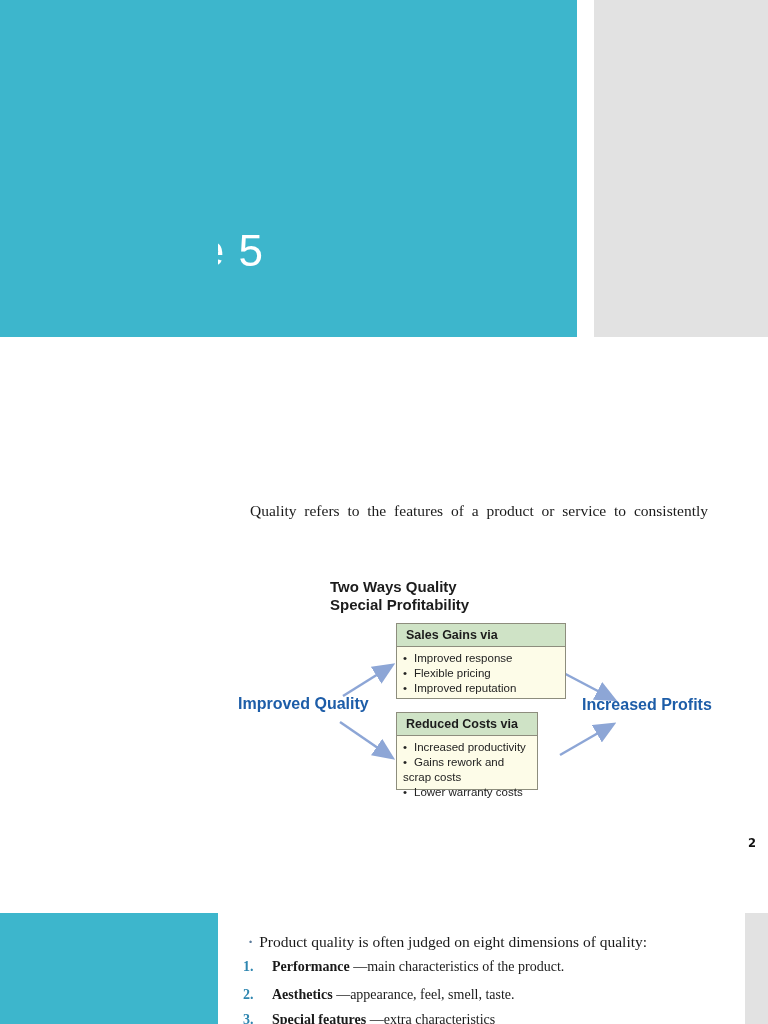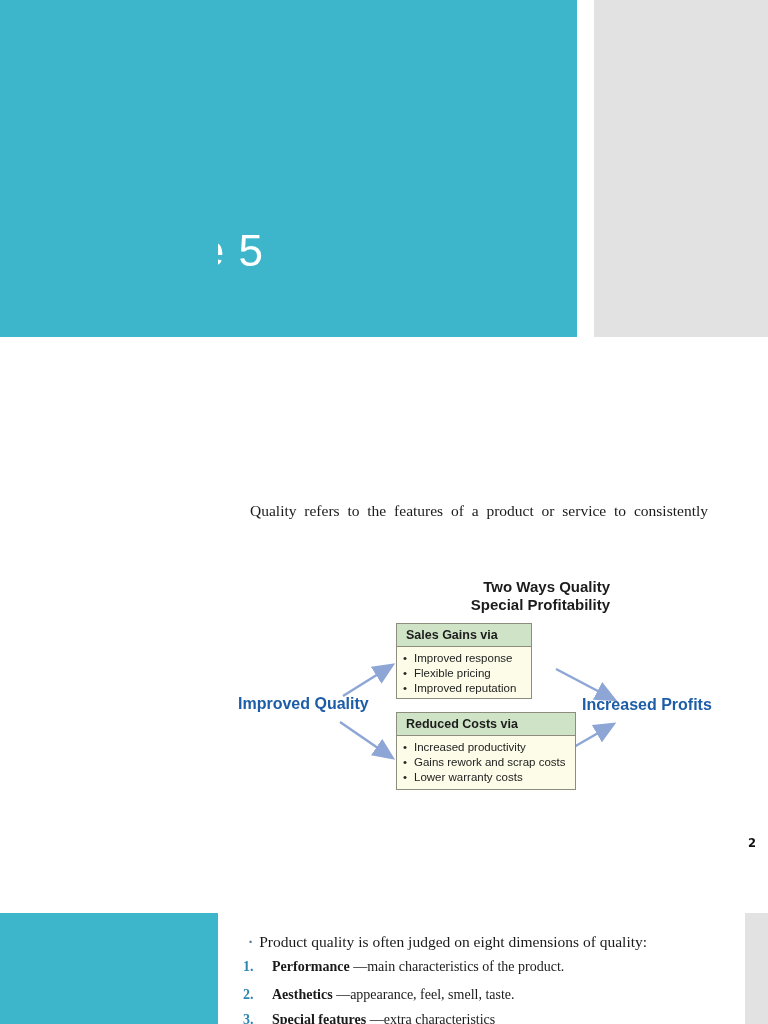--- a/index.html
+++ b/index.html
@@ -27,26 +27,26 @@
   .s2-par {
     left: 250px; top: 502px; width: 458px;
     font-family: "Liberation Serif", serif; font-size: 15.5px; color: #1a1a1a;
   }
   .s2-par .l1 { text-align: justify; text-align-last: justify; }
   .s2-par .l2 { margin-top: 10px; }
 
   
   .diagram { left: 230px; top: 578px; width: 520px; height: 220px; }
   .diag-title {
-    position: absolute; left: 100px; top: 0; width: 280px; text-align: right;
+    position: absolute; left: 100px; top: 0; width: 280px; text-align: left;
     font-weight: 700; font-size: 15px; line-height: 18px; color: #1c1c1c;
   }
   .diag-box { position: absolute; border: 1px solid #8d8d7d; background: #fdfce8; }
-  .box1 { left: 166px; top: 45px; width: 136px; height: 76px; }
-  .box2 { left: 166px; top: 134px; width: 180px; height: 78px; }
+  .box1 { left: 166px; top: 45px; width: 170px; height: 76px; }
+  .box2 { left: 166px; top: 134px; width: 142px; height: 78px; }
   .diag-box .hdr {
     background: #cfe3c6; border-bottom: 1px solid #8d8d7d;
     font-weight: 700; font-size: 12.5px; color: #1c1c1c;
     padding: 4px 0 4px 9px;
   }
   .diag-box .bd { padding: 4px 2px 3px 6px; font-size: 11.5px; line-height: 15px; color: #222; }
   .bullet-char { display: inline-block; width: 11px; }
   .diag-label { position: absolute; font-weight: 700; font-size: 16px; color: #1d5da8; white-space: nowrap; }
   .lbl-left  { left: 8px;  top: 117px; }
   .lbl-right { left: 352px; top: 118px; }

